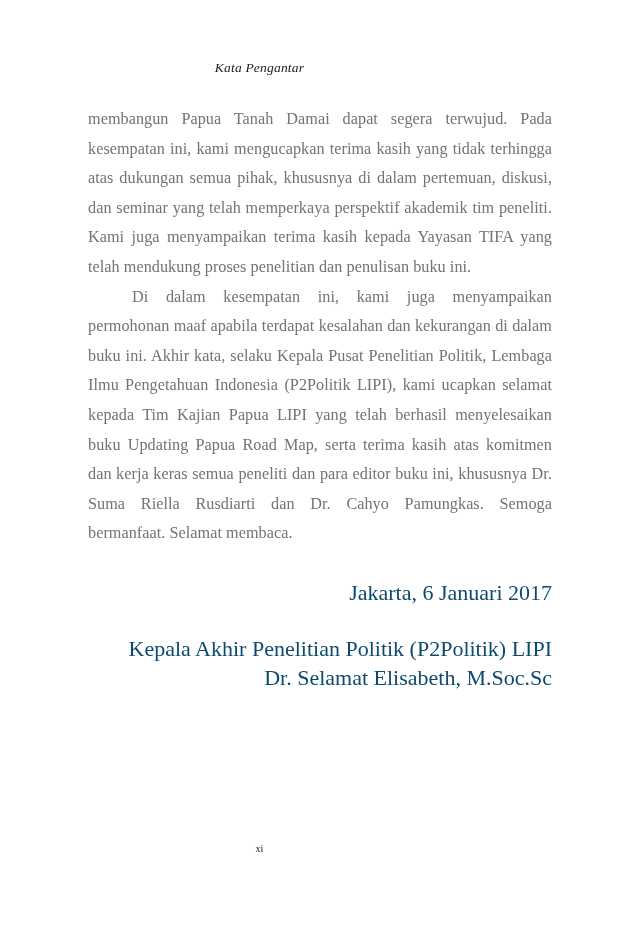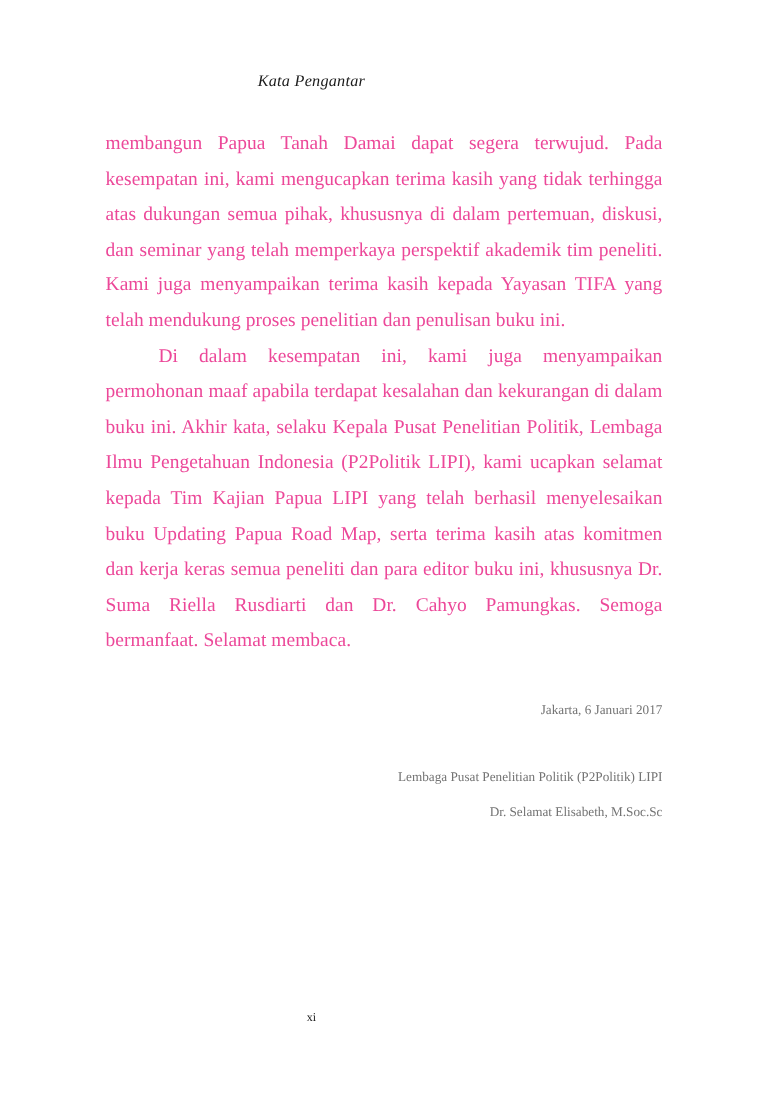--- a/index.html
+++ b/index.html
@@ -36,39 +36,39 @@
     top: 105px;
     left: 88px;
     width: 464px;
   }
   p.para {
     margin: 0;
     font-size: 16.2px;
     line-height: 29.6px;
     text-align: justify;
     text-justify: inter-word;
-    color: #ec4899;
+    color: #737373;
     letter-spacing: 0.05px;
   }
   p.para.indent {
     text-indent: 44px;
   }
   .ital {
   }
   .sig-block {
     position: absolute;
     top: 578px;
     left: 88px;
     width: 464px;
     text-align: right;
   }
   .sig-line {
-    font-size: 11px;
+    font-size: 22px;
     line-height: 29.6px;
-    color: #737373;
+    color: #0c4a6e;
   }
   .sig-gap {
     height: 26px;
   }
   .folio {
     position: absolute;
     bottom: 72px;
     left: 0;
     right: 0;
     text-align: center;
@@ -84,19 +84,19 @@
   <div class="running-head">Kata Pengantar</div>
 
   <div class="body-block">
     <p class="para" id="para-1"><span>membangun Papua Tanah Damai dapat segera terwujud. Pada kesempatan ini, kami mengucapkan terima kasih yang tidak terhingga atas dukungan semua pihak, khususnya di dalam pertemuan, diskusi, dan seminar yang telah memperkaya perspektif akademik tim peneliti. Kami juga menyampaikan terima kasih kepada Yayasan TIFA yang telah mendukung proses penelitian dan penulisan buku ini.</span></p>
     <p class="para indent" id="para-2"><span>Di dalam kesempatan ini, kami juga menyampaikan permohonan maaf apabila terdapat kesalahan dan kekurangan di dalam buku ini. Akhir kata, selaku Kepala Pusat Penelitian Politik, Lembaga Ilmu Pengetahuan Indonesia (P2Politik LIPI), kami ucapkan selamat kepada Tim Kajian Papua LIPI yang telah berhasil menyelesaikan buku </span><span class="ital">Updating Papua Road Map</span><span>, serta terima kasih atas komitmen dan kerja keras semua peneliti dan para editor buku ini, khususnya Dr. Suma Riella Rusdiarti dan Dr. Cahyo Pamungkas. Semoga bermanfaat. Selamat membaca.</span></p>
   </div>
 
   <div class="sig-block">
     <div class="sig-line">Jakarta, 6 Januari 2017</div>
     <div class="sig-gap"></div>
-    <div class="sig-line">Lembaga Pusat Penelitian Politik (P2Politik) LIPI</div>
+    <div class="sig-line">Kepala Akhir Penelitian Politik (P2Politik) LIPI</div>
     <div class="sig-line">Dr. Selamat Elisabeth, M.Soc.Sc</div>
   </div>
 
   <div class="folio">xi</div>
 
 </div>
 
 </body></html>

